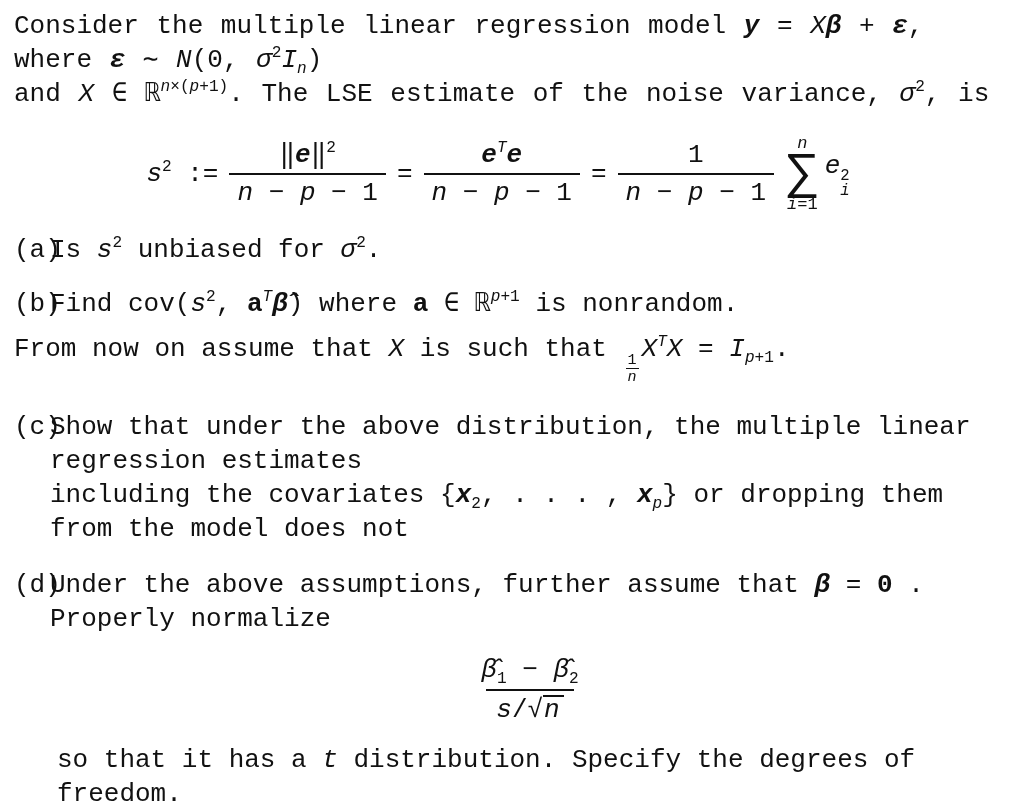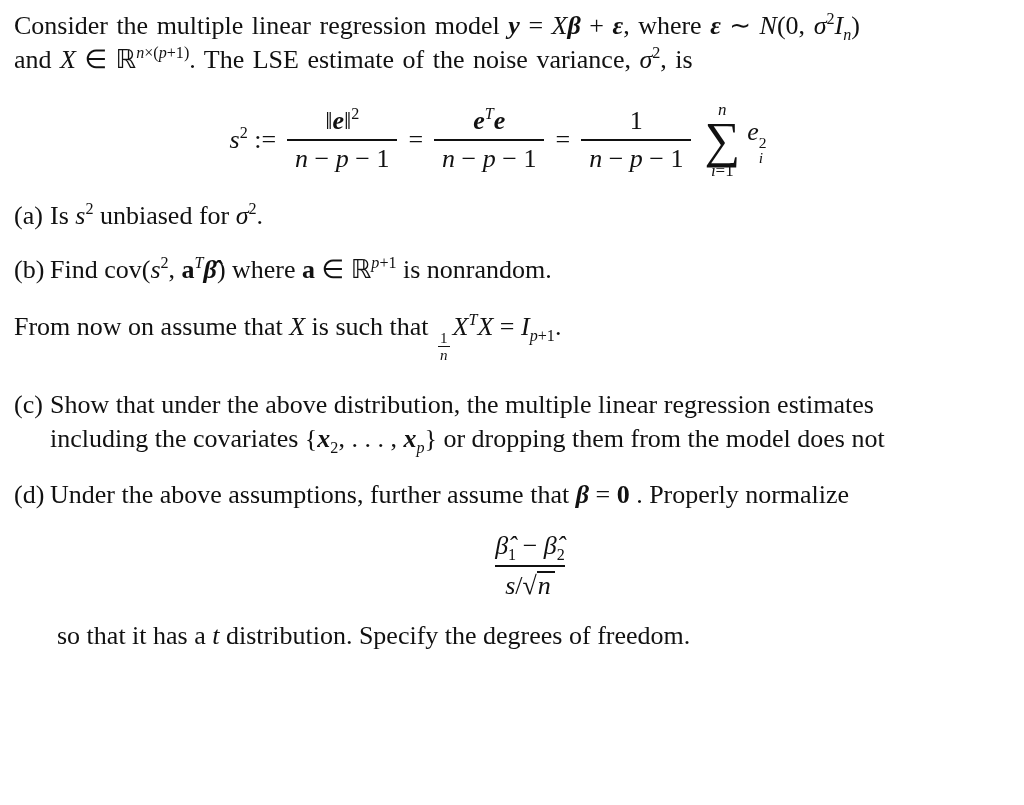--- a/index.html
+++ b/index.html
@@ -2,21 +2,21 @@
 <html><head>
 <meta charset="utf-8">
 <style>
   * { margin:0; padding:0; box-sizing:border-box; }
   html,body { background:#ffffff; }
   .page {
     position:relative;
     width:1024px; height:805px;
     background:#ffffff;
     color:#111111;
-    font-family:Liberation Serif, serif;
+    font-family:Liberation Mono, monospace;
     font-size:26px;
     line-height:34px;
     padding:9px 14px 0 14px;
     overflow:hidden;
   }
   i { font-style:italic; }
   b { font-weight:bold; }
   sup { font-size:62%; line-height:0; vertical-align:super; }
   sub { font-size:62%; line-height:0; vertical-align:sub; }
   .line { display:block; }
@@ -48,21 +48,21 @@
   
   .ol { display:inline-block; border-top:2px solid currentColor; line-height:26px; padding:0 4px 0 1px; }
 
   .item { display:flex; align-items:flex-start; }
   .item-label { flex:none; width:36px; }
   .item-body { flex:1; }
 
   .m-residual { margin-top:16px; }
   .m-a { margin-top:20px; }
   .m-b { margin-top:20px; }
-  .m-assume { margin-top:23px; }
+  .m-assume { margin-top:11px; }
   .m-c { margin-top:25px; }
   .m-d { margin-top:22px; }
   .eq-t { margin-top:15px; margin-bottom:0; transform:translateX(18px); }
   .eq-t .frac .num, .eq-t .frac .den { padding:3px 10px; }
   .closing { margin-top:14px; padding-left:43px; }
 </style>
 </head>
 <body>
 
 <div class="page">

